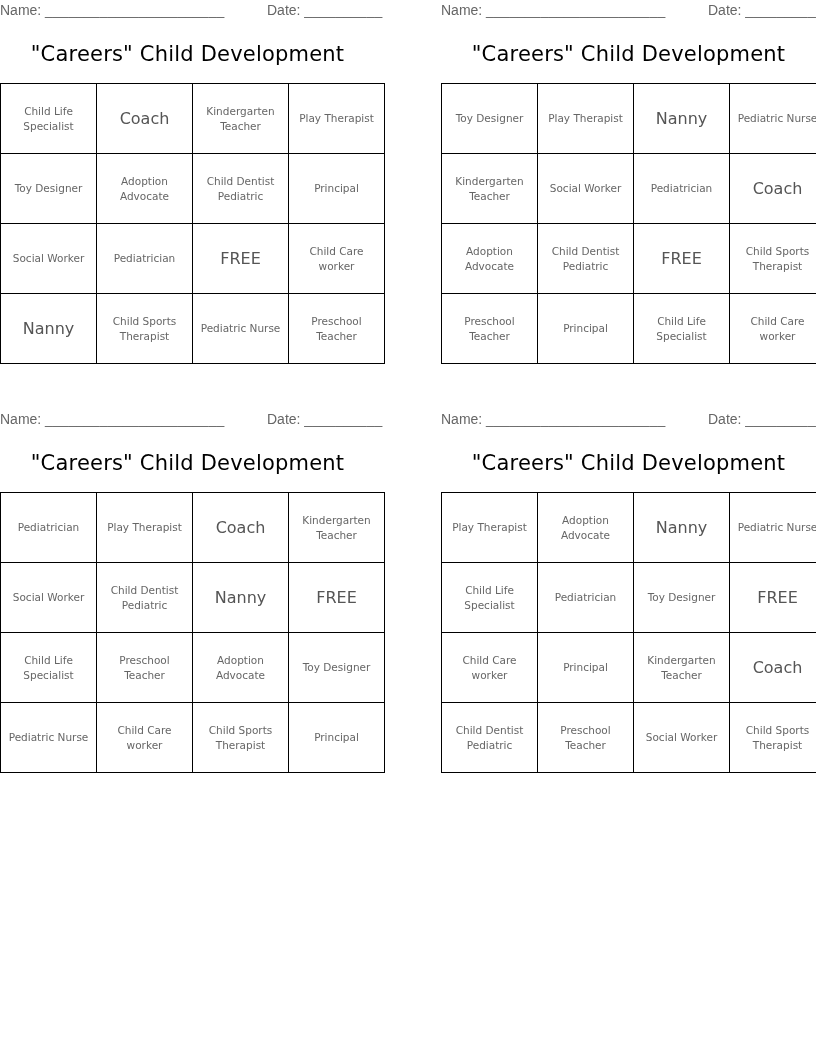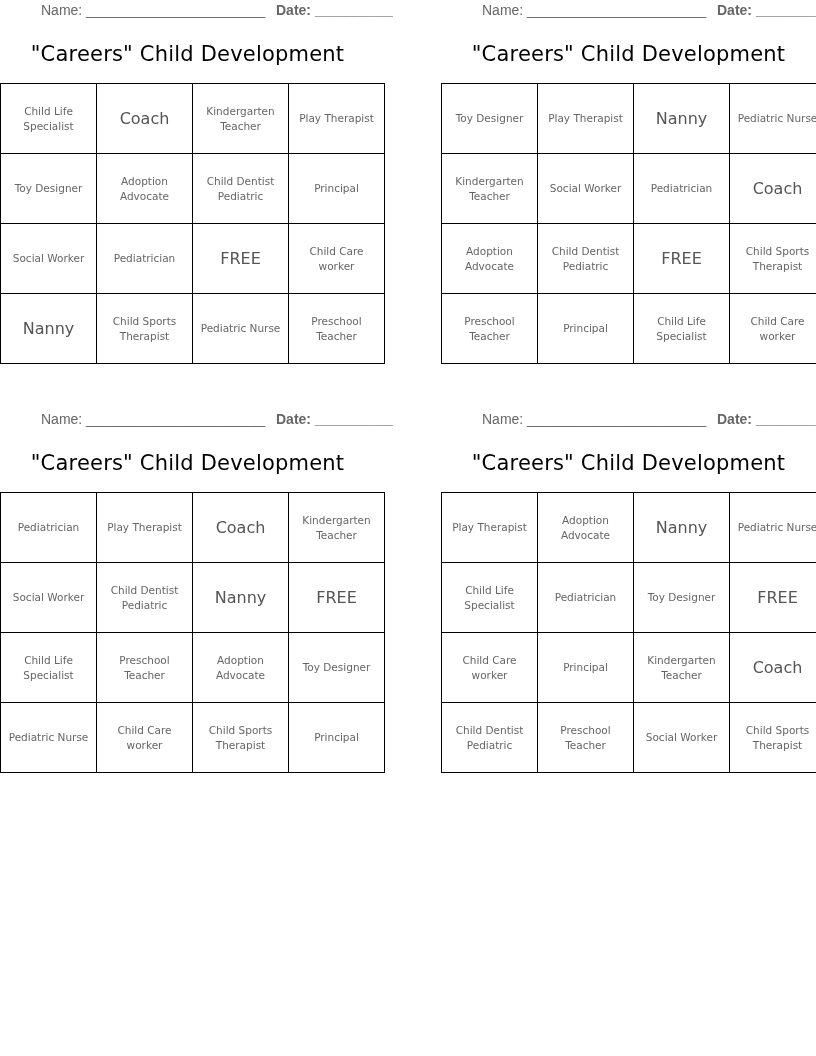--- a/index.html
+++ b/index.html
@@ -1,21 +1,21 @@
 <!DOCTYPE html>
 <html><head>
 <meta charset="utf-8">
 <style>
   html, body { margin: 0; padding: 0; background: #ffffff; }
   body { width: 816px; height: 1056px; position: relative; overflow: hidden; }
   .card { position: absolute; width: 375px; }
   .namedate { position: absolute; top: 2px; left: 0; width: 375px; height: 18px;
     font-family: "Liberation Sans", sans-serif; font-size: 14px; color: #666666; }
-  .namedate .name { position: absolute; left: 0; top: 0; white-space: pre; margin-left: 41px; }
-  .namedate .date { position: absolute; left: 276px; top: 0; white-space: pre; font-weight: bold; }
+  .namedate .name { position: absolute; left: 0; top: 0; white-space: pre; }
+  .namedate .date { position: absolute; left: 267px; top: 0; white-space: pre; }
   .title { position: absolute; top: 42px; left: 0; width: 375px; text-align: center;
     font-family: "DejaVu Sans", sans-serif; font-size: 21px; color: #000000; letter-spacing: 0.2px; }
   .grid { position: absolute; top: 83px; left: 0; width: 375px; height: 280px;
     border-collapse: collapse; table-layout: fixed; }
   .grid td { border: 1px solid #000000; width: 93px; height: 69px; padding: 0 1px;
     text-align: center; vertical-align: middle;
     font-family: "DejaVu Sans", sans-serif; font-size: 10.5px; line-height: 15px;
     color: #666666; overflow: hidden; white-space: normal; }
   .grid td.big { font-size: 16px; color: #555555; }
 </style>

